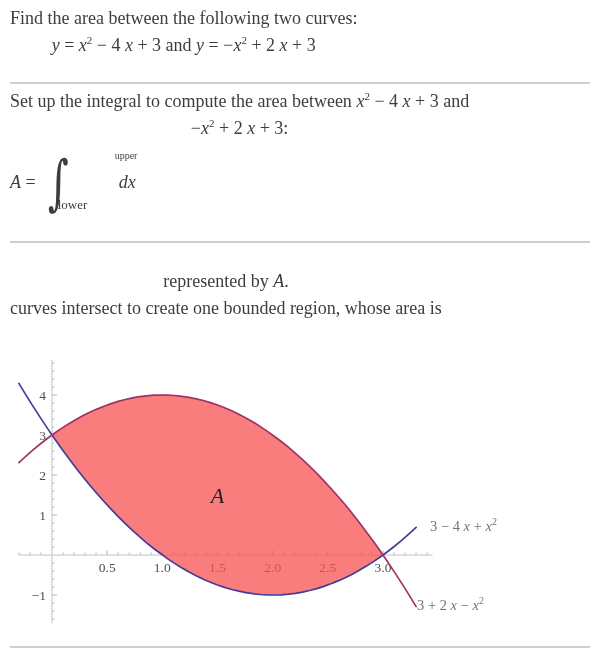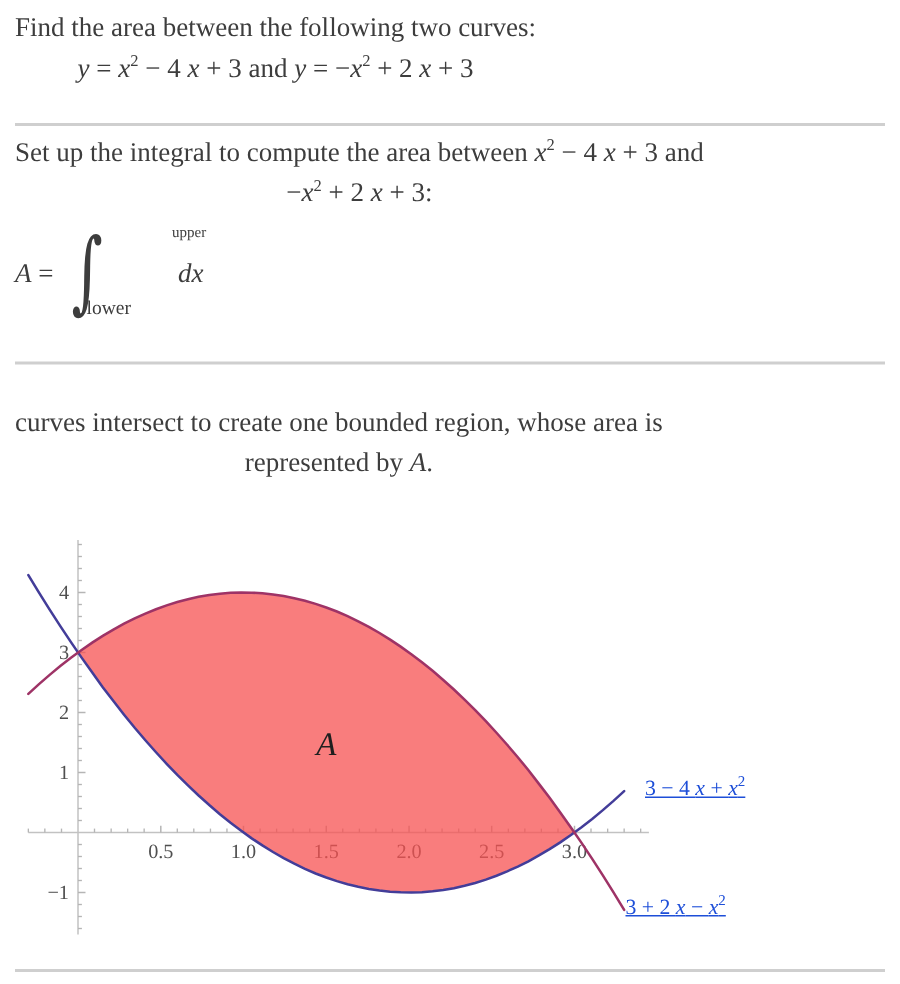--- a/index.html
+++ b/index.html
@@ -20,21 +20,21 @@
   .int-upper{position:absolute;left:30px;top:0;font-size:10px;color:#404040;margin-left:43px;}
   .int-lower{position:absolute;left:16px;bottom:1px;font-size:13px;color:#3d3d3d;}
   .integrand{margin-left:0;}
   .diff{margin-left:5px;}
   .math .vbar{display:inline-block;transform:scaleY(2.1);transform-origin:center;
               font-weight:300;margin:0 1px;}
   .math .paren{display:inline-block;transform:scaleY(1.5);transform-origin:center;
                font-weight:300;}
   
   .plot{position:absolute;left:0;top:352px;}
-  .plot-label{position:absolute;font-size:14.5px;color:#1d4ed8;white-space:nowrap;text-decoration:underline;}
+  .plot-label{position:absolute;font-size:14.5px;color:#737373;white-space:nowrap;}
   .plot-label sup{font-size:10px;}
 </style>
 </head>
 <body>
 
 <div class="page">
 
   <section class="block" style="top:5px;">
     <div class="text-line">Find the area between the following two curves:</div>
     <div class="text-line math"><i>y</i> = <i>x</i><sup>2</sup> − 4 <i>x</i> + 3 and <i>y</i> = −<i>x</i><sup>2</sup> + 2 <i>x</i> + 3</div>
@@ -52,22 +52,22 @@
         <span class="int-upper">upper</span>
         <span class="int-lower">lower</span>
       </span>
       <span class="math diff"><i>d</i><i>x</i></span>
     </div>
   </section>
 
   <div class="divider" style="top:241px;"></div>
 
   <section class="block" style="top:268px;">
+    <div class="text-line math">represented by <i>A</i>.</div>
     <div class="text-line math">curves intersect to create one bounded region, whose area is</div>
-    <div class="text-line math">represented by <i>A</i>.</div>
   </section>
 
   <svg class="plot" width="600" height="292" viewBox="0 0 600 292">
       <line x1="18.9" y1="203" x2="432.6" y2="203" stroke="#c2c2c2" stroke-width="1"></line>
       <line x1="52" y1="8.0" x2="52" y2="271.0" stroke="#c2c2c2" stroke-width="1"></line>
       <line x1="18.9" y1="203" x2="18.9" y2="200.4" stroke="#b5b5b5" stroke-width="0.9"></line>
       <line x1="29.9" y1="203" x2="29.9" y2="200.4" stroke="#b5b5b5" stroke-width="0.9"></line>
       <line x1="41.0" y1="203" x2="41.0" y2="200.4" stroke="#b5b5b5" stroke-width="0.9"></line>
       <line x1="63.0" y1="203" x2="63.0" y2="200.4" stroke="#b5b5b5" stroke-width="0.9"></line>
       <line x1="74.1" y1="203" x2="74.1" y2="200.4" stroke="#b5b5b5" stroke-width="0.9"></line>

